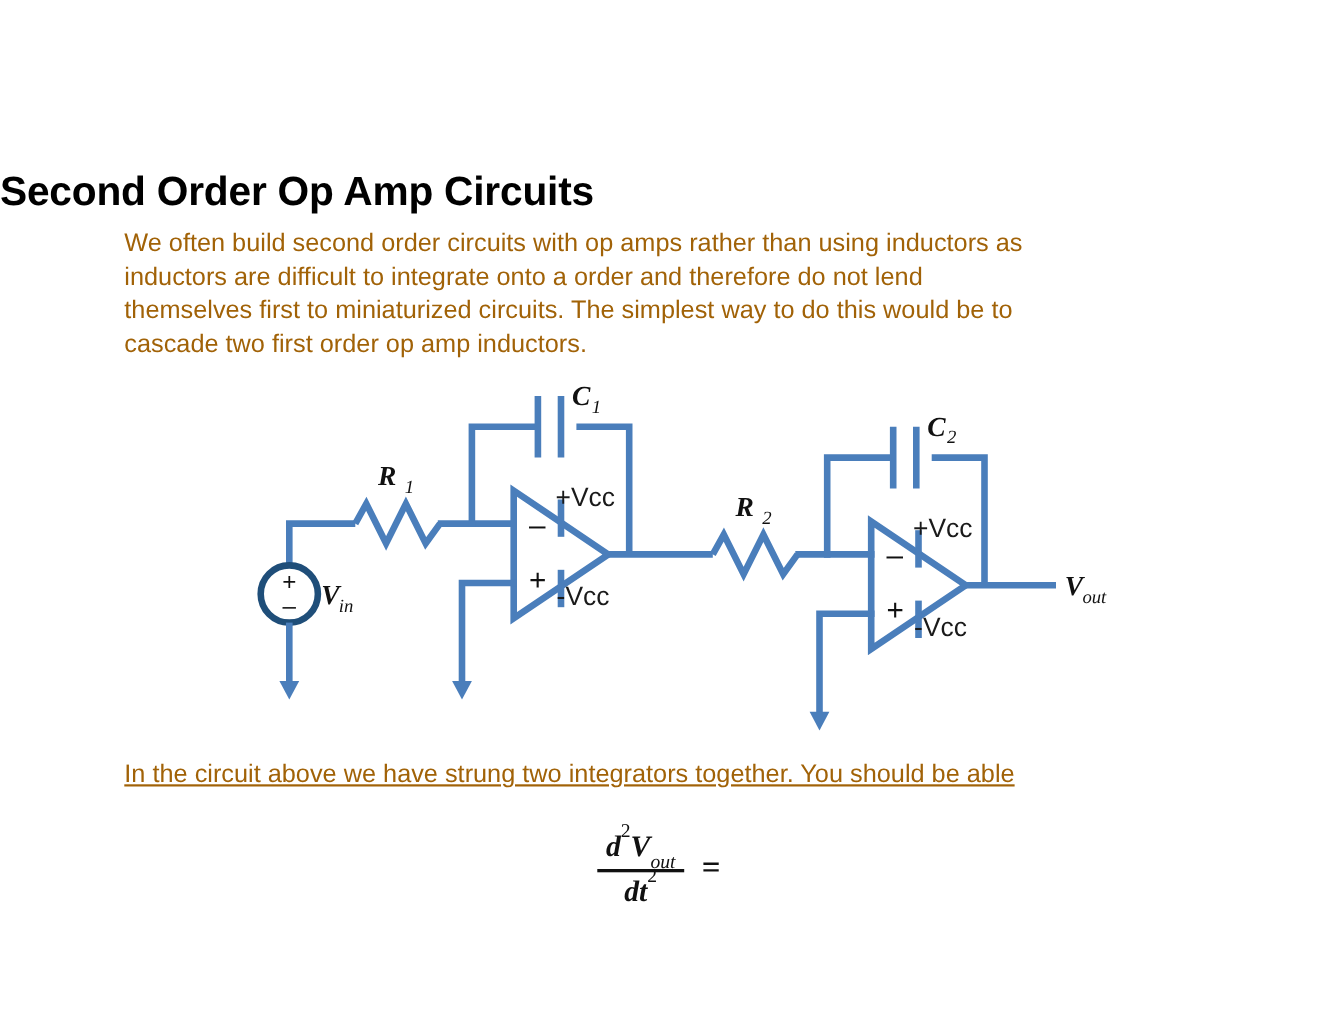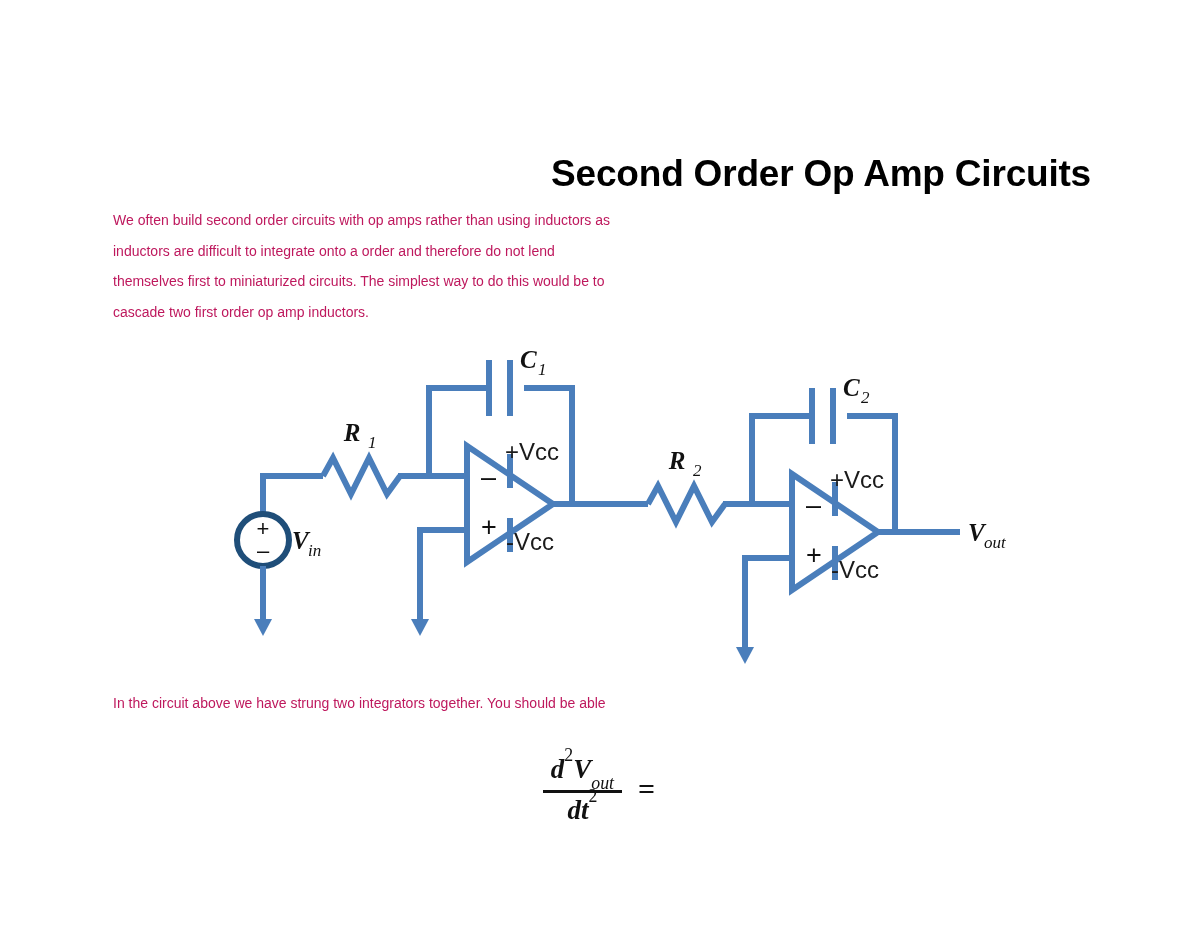--- a/index.html
+++ b/index.html
@@ -21,51 +21,51 @@
     position: absolute;
     inset: 0;
     background: #ffffff;
   }
 
   #page-title {
     position: absolute;
     left: 0;
     top: 128px;
     width: 1076px;
-    text-align: right;
+    text-align: left;
     font-size: 37px;
     font-weight: bold;
     letter-spacing: -0.2px;
     color: #000000;
     line-height: 1.15;
-    margin-left: 15px;
   }
 
   .body-text {
     position: absolute;
-    font-size: 14px;
+    font-size: 23px;
     line-height: 30.5px;
-    color: #be185d;
+    color: #a16207;
     text-align: justify;
     text-justify: inter-word;
     font-weight: 400;
   }
   #intro-paragraph {
     left: 113px;
     top: 205px;
     width: 974px;
   }
   #intro-paragraph .last-line {
     text-align: left;
   }
 
   #closing-paragraph {
     left: 113px;
     top: 688px;
     width: 978px;
+    text-decoration: underline;
   }
   #closing-paragraph .last-line {
     text-align: left;
   }
 
   
   #circuit-figure {
     position: absolute;
     left: 0;
     top: 336px;

